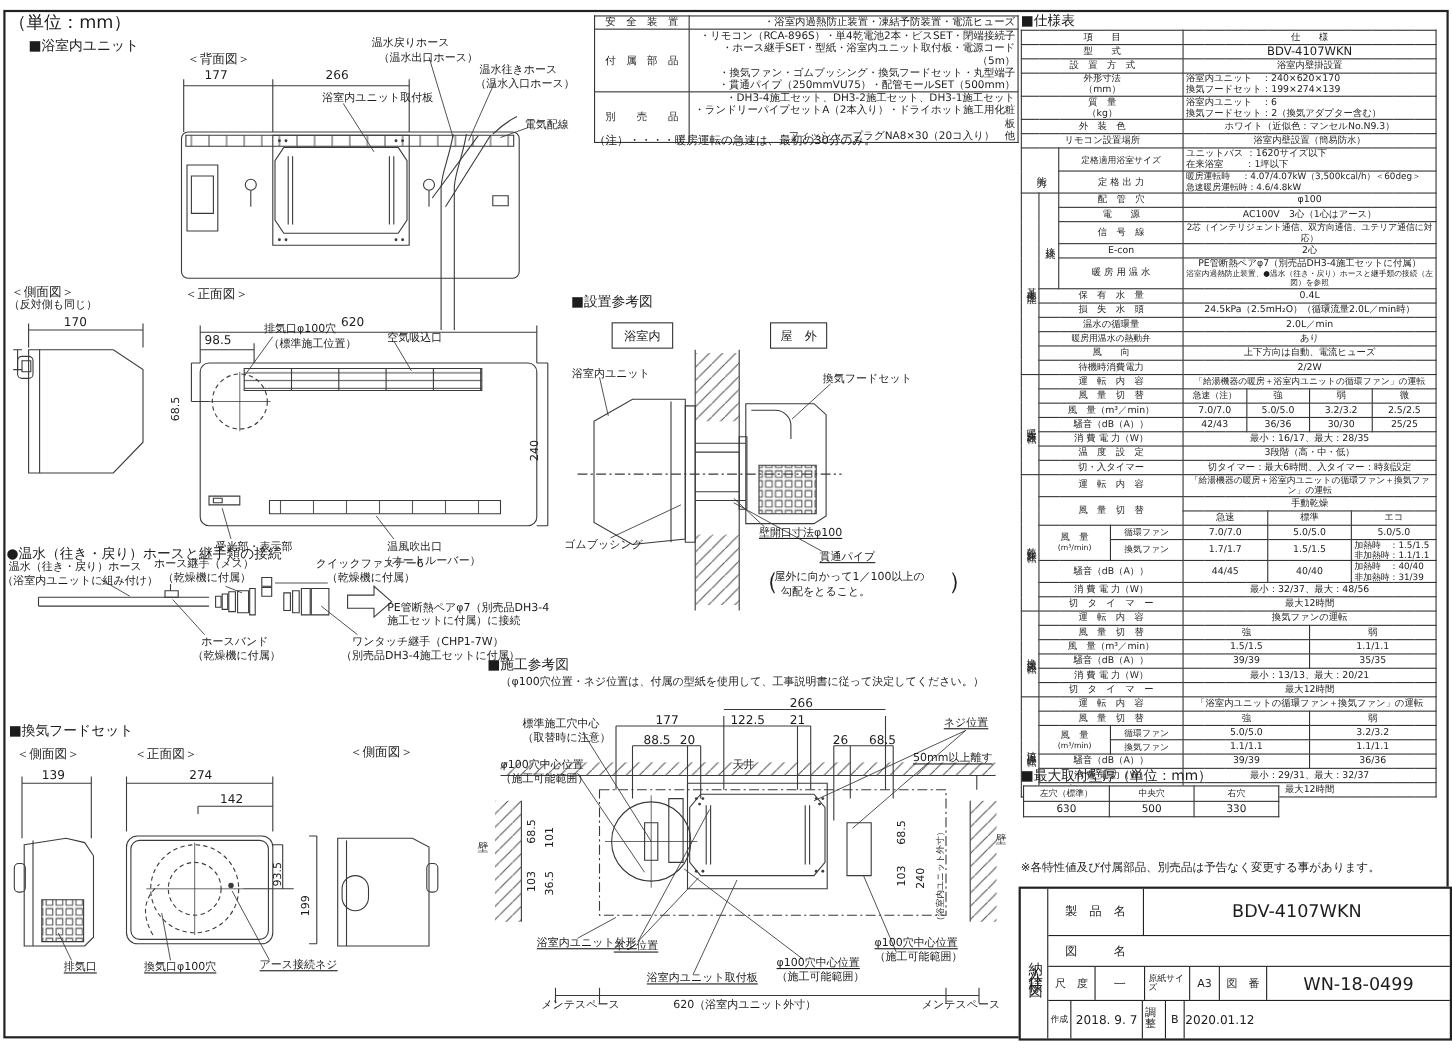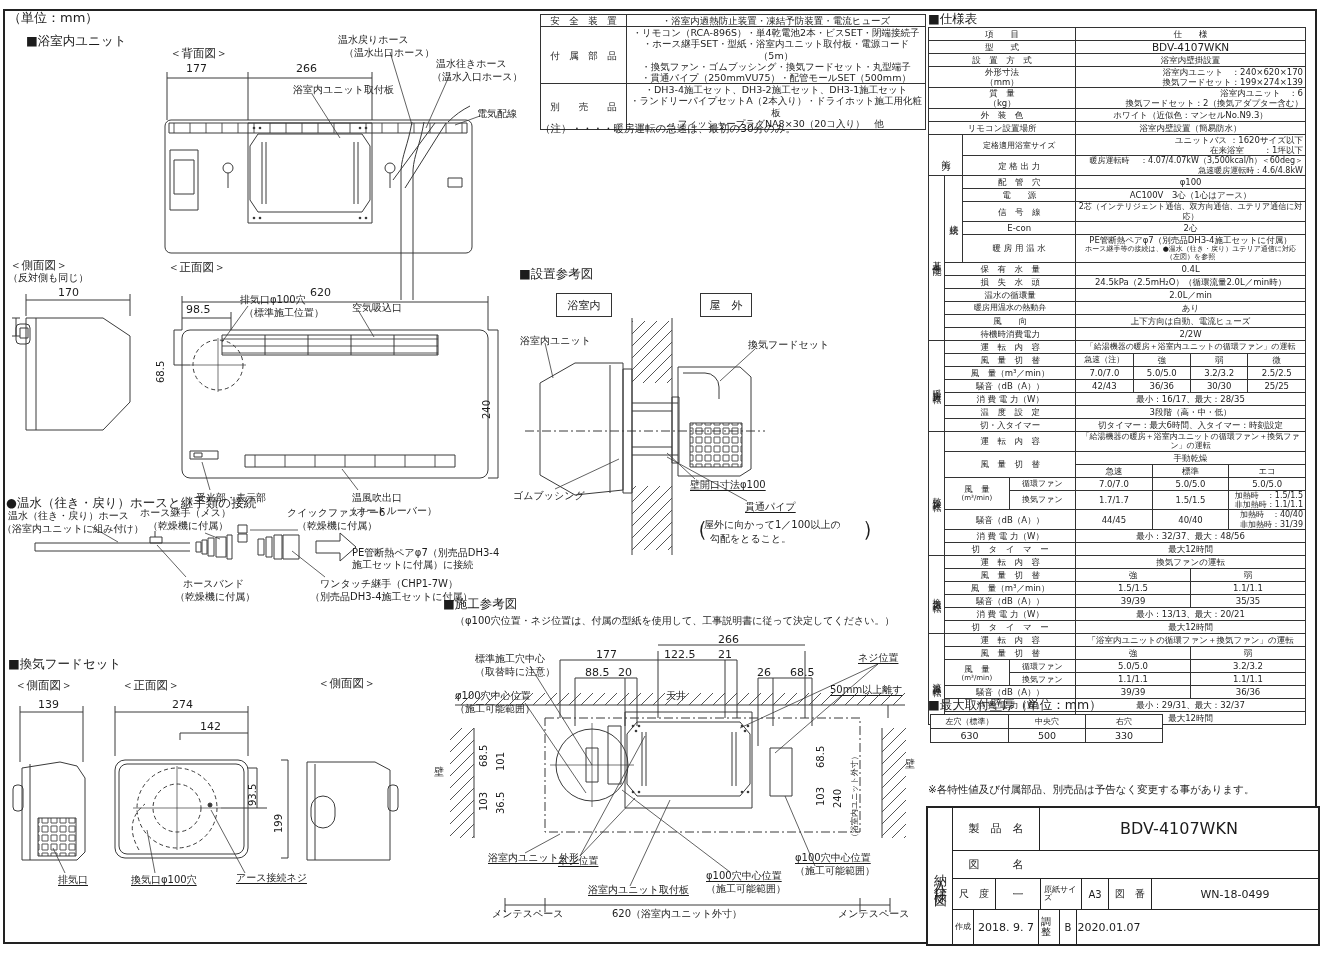--- a/index.html
+++ b/index.html
@@ -12,42 +12,42 @@
   .vw{position:absolute;font-size:11.5px;white-space:nowrap}
   .dim{position:absolute;font-size:11px;white-space:nowrap}
   .vdim{position:absolute;font-size:10px;white-space:nowrap;transform-origin:0 100%;transform:rotate(-90deg)}
   .u{text-decoration:underline;text-underline-offset:2px}
   .big{font-size:22px;font-weight:300}
   svg.fig{position:absolute;overflow:visible}
   svg.fig *{vector-effect:non-scaling-stroke}
   table.grid{border-collapse:collapse;table-layout:fixed;position:absolute;background:#fff}
   table.grid td{border:1px solid #333;padding:0 2px;text-align:center;overflow:hidden;line-height:1.18}
   #acc td{font-size:9.5px}
-  #acc td.lt{text-align:center}
+  #acc td.lt{text-align:right}
   .spec td{height:12px;font-size:8.5px;padding:0 1px}
-  .spec td.lt{text-align:right}
+  .spec td.lt{text-align:left}
   .spec td.v{writing-mode:vertical-rl;text-orientation:upright;letter-spacing:2px;padding:1px 0;font-size:9px}
   .s8{font-size:8px !important}
   .s7{font-size:7px !important}
   #wallt td{font-size:9.5px;height:13px}
   #tblock{position:absolute;border:2px solid #222;display:flex;background:#fff}
   #tblock .side{width:24px;border-right:1px solid #222;display:flex;align-items:center;justify-content:center;
       writing-mode:vertical-rl;text-orientation:upright;font-size:13px;letter-spacing:5px}
   #tblock .rows{flex:1;display:flex;flex-direction:column}
   #tblock .r{display:flex;border-bottom:1px solid #222}
   #tblock .r:last-child{border-bottom:none}
   #tblock .c{border-right:1px solid #222;display:flex;align-items:center;justify-content:center;overflow:hidden}
   #tblock .c:last-child{border-right:none}
 </style>
 </head>
 <body>
 
 <div class="frame"></div>
 
-<span class="lbl" style="left:8px;top:11px;font-size:13px">（単位：mm）</span>
+<span class="lbl" style="left:8px;top:11px;font-size:16px">（単位：mm）</span>
 <span class="sec" style="left:26px;top:33px">■浴室内ユニット</span>
 <span class="vw" style="left:170px;top:46px">＜背面図＞</span>
 
 <svg class="fig" style="left:150px;top:30px" width="400" height="290">
   <defs>
     <pattern id="vt" width="16" height="10" patternUnits="userSpaceOnUse">
       <line x1="8" y1="0" x2="8" y2="10" stroke="#555" stroke-width="1"></line>
     </pattern>
   </defs>
   <g stroke="#3a3a3a" stroke-width="1" fill="none">
@@ -460,21 +460,21 @@
         <td colspan="12" class="s8">2芯（インテリジェント通信、双方向通信、ユテリア通信に対応）</td>
       </tr>
 <tr>
         <td colspan="2">E-con</td>
         <td colspan="12">2心</td>
       </tr>
 <tr>
         <td colspan="2">暖 房 用 温 水</td>
     <td colspan="12">
           <div>PE管断熱ペアφ7（別売品DH3-4施工セットに付属）</div>
-          <div class="s7">ホース継手等の接続は、●温水（往き・戻り）ユテリア通信に対応（左図）を参照</div>
+          <div class="s7">浴室内過熱防止装置、●温水（往き・戻り）ホースと継手類の接続（左図）を参照</div>
         </td>
       </tr>
 <tr>
         <td colspan="3">保　有　水　量</td>
         <td colspan="12">0.4L</td>
       </tr>
 <tr>
         <td colspan="3">損　失　水　頭</td>
         <td colspan="12">24.5kPa（2.5mH₂O）（循環流量2.0L／min時）</td>
       </tr>
@@ -682,23 +682,23 @@
     </div>
     <div class="r" style="height:28px">
       <div class="c" style="width:86px;font-size:11px">図　　　名</div>
     </div>
     <div class="r" style="height:30px">
       <div class="c" style="width:42px;font-size:10px">尺　度</div>
       <div class="c" style="width:44px;font-size:11px">一</div>
       <div class="c" style="width:34px;font-size:8px;line-height:1;word-break:break-all;padding:0 3px">原紙サイズ</div>
       <div class="c" style="width:26px;font-size:10px">A3</div>
       <div class="c" style="width:42px;font-size:10px">図　番</div>
-      <div class="c" style="flex:1;font-size:11px">WN-18-0499</div>
+      <div class="c" style="flex:1;font-size:16px">WN-18-0499</div>
     </div>
     <div class="r" style="height:34px">
       <div class="c" style="width:16px;font-size:8px;line-height:1;word-break:break-all;padding:0 2px">作成</div>
       <div class="c" style="width:64px;font-size:11px">2018. 9. 7</div>
       <div class="c" style="width:16px;font-size:10px;line-height:1;word-break:break-all;padding:0 2px">調整</div>
       <div class="c" style="width:16px;font-size:10px">B</div>
-      <div class="c" style="width:64px;font-size:11px">2020.01.07</div>
+      <div class="c" style="width:64px;font-size:11px">2020.01.12</div>
     </div>
   </div>
 </div>
 
 </body></html>

